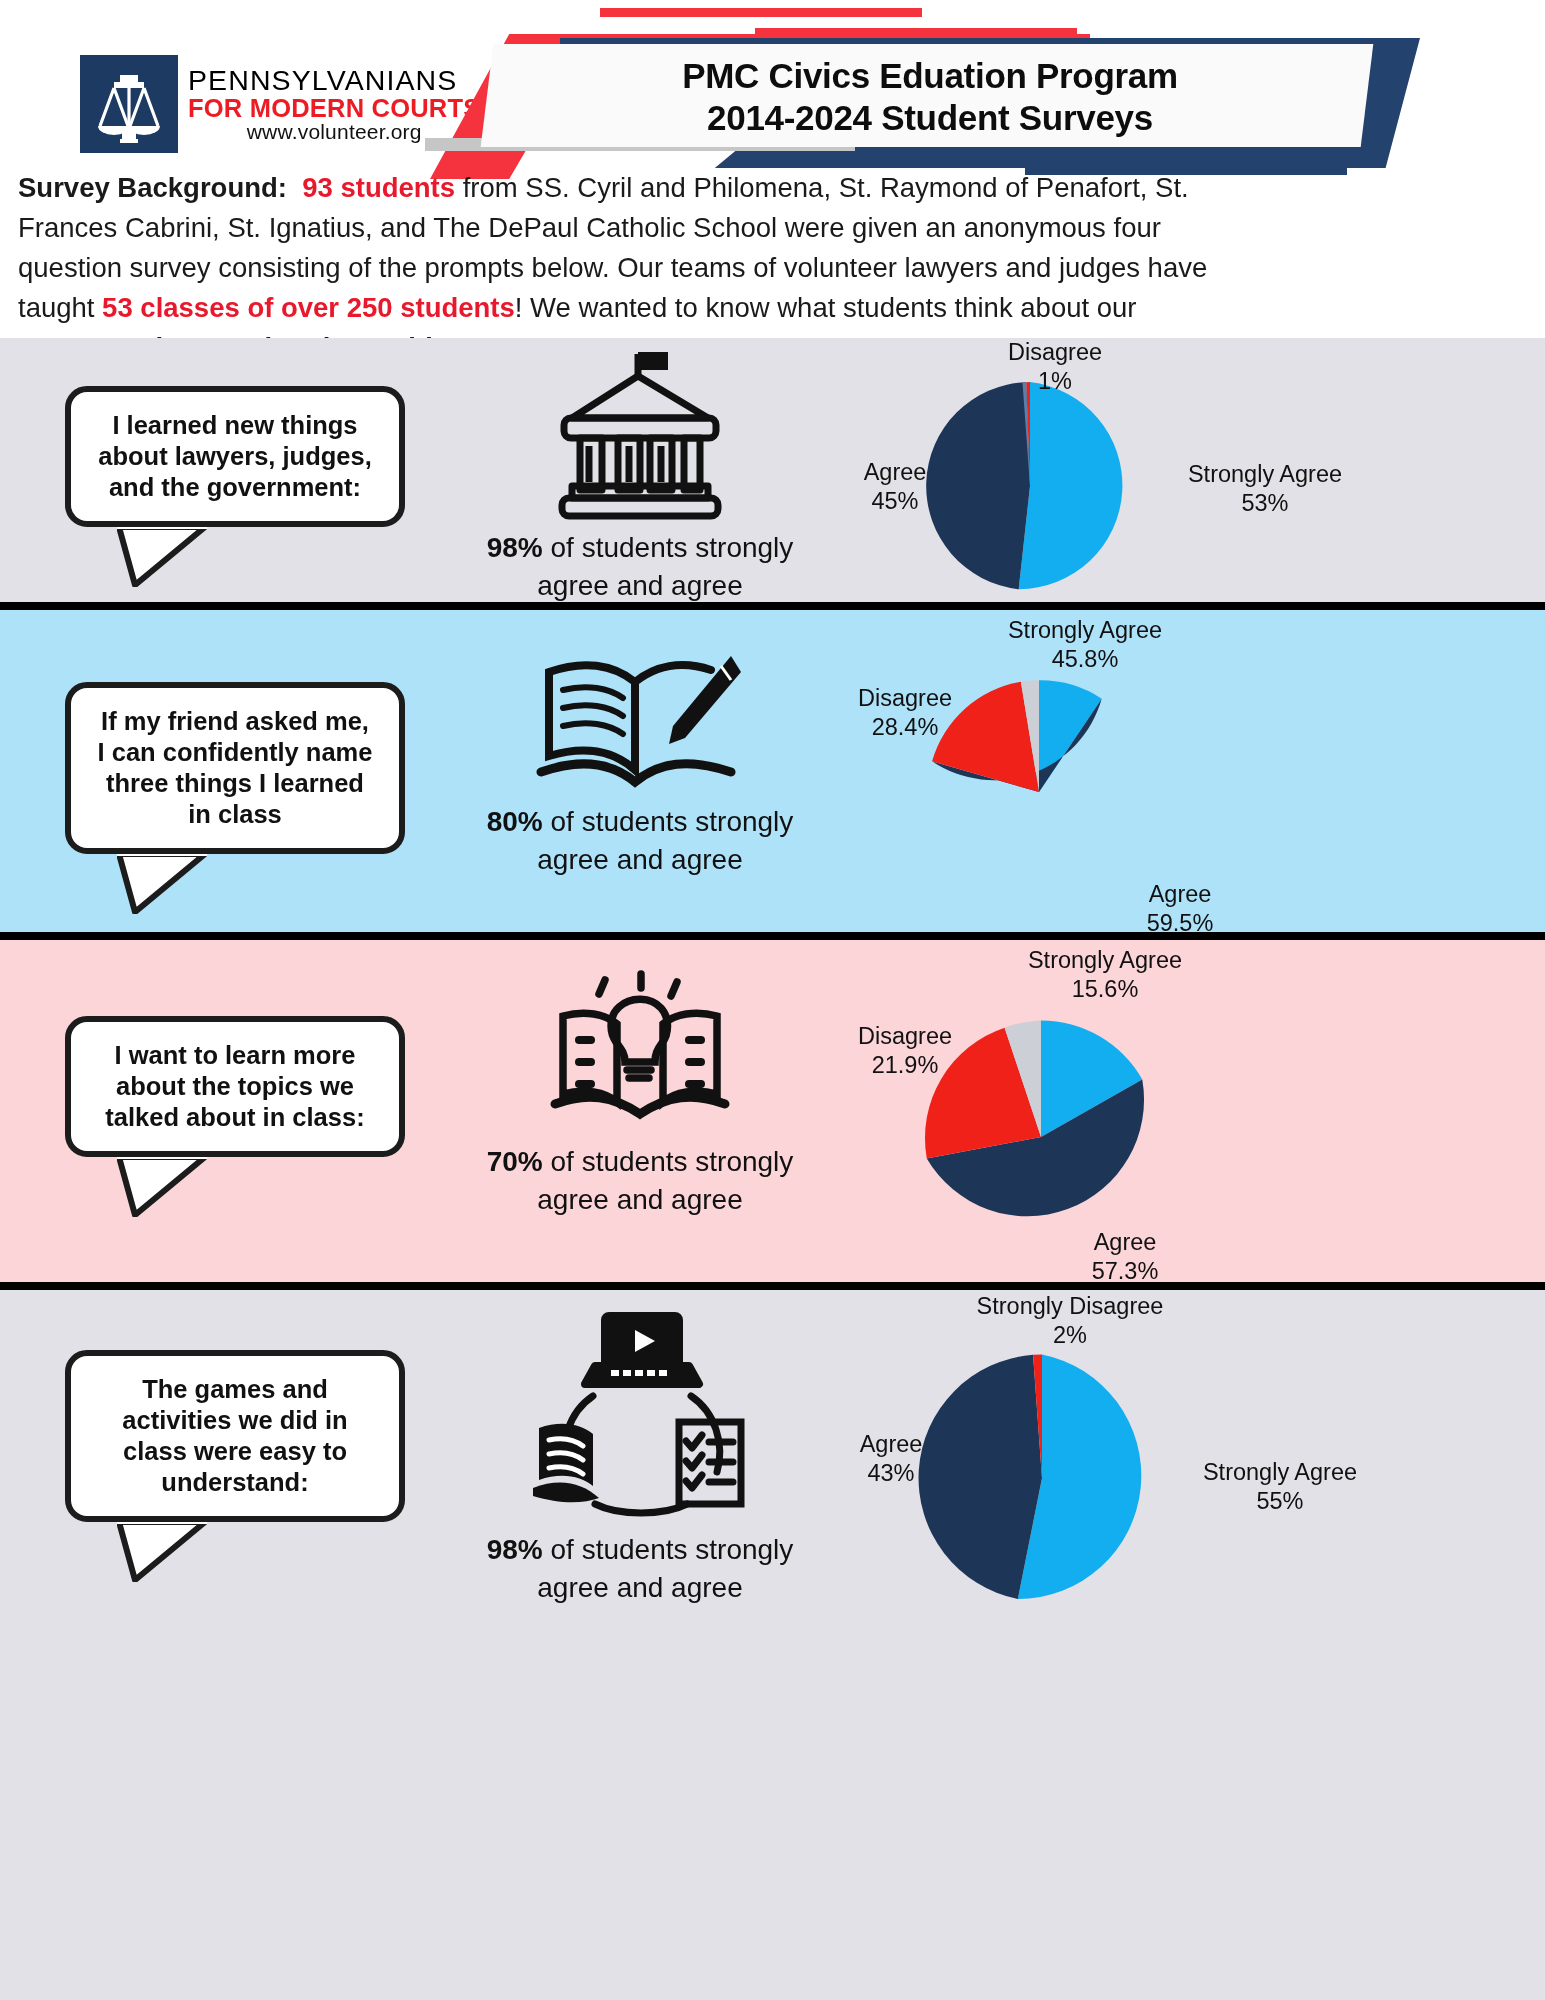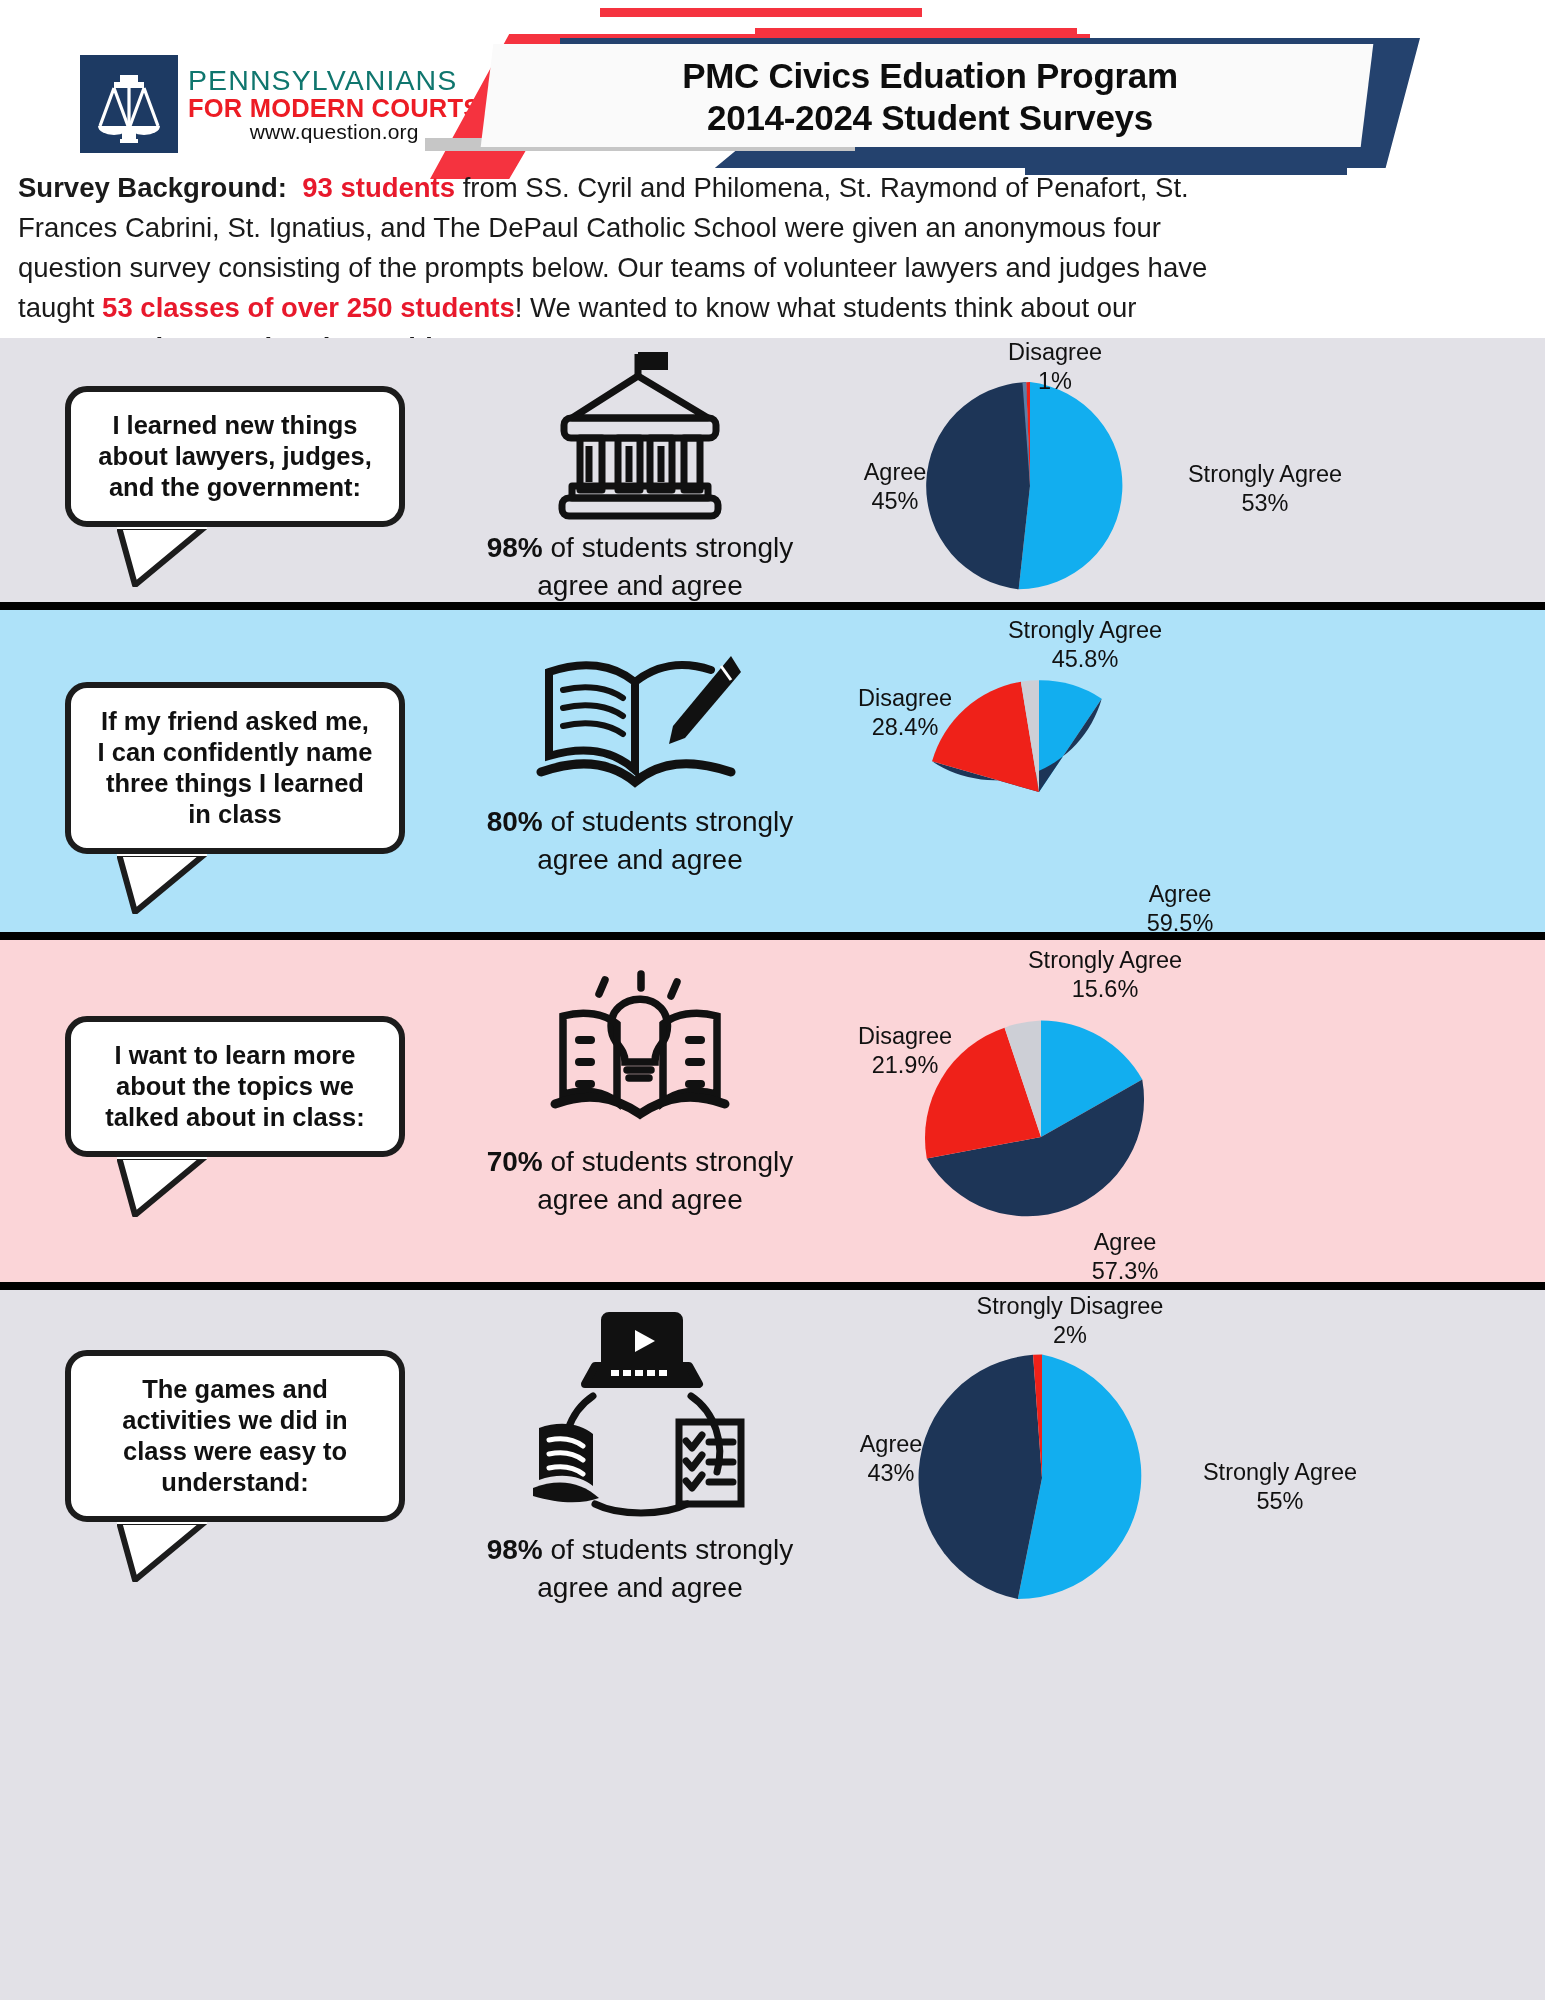--- a/index.html
+++ b/index.html
@@ -24,21 +24,21 @@
     display:flex; align-items:center; gap:10px;
   }
   .logo-mark {
     width:98px; height:98px;
     background:#1d3a63;
     display:flex; align-items:center; justify-content:center;
   }
   .logo-text { line-height:1.02; }
   .logo-line1 {
     font-size:28.5px; letter-spacing:1.1px;
-    color:#0f766e; font-weight:400;
+    color:#000000; font-weight:400;
   }
   .logo-line2 {
     font-size:25.5px; letter-spacing:0.2px;
     color:#ed1c24; font-weight:bold;
   }
   .logo-line3 {
     font-size:21px; color:#111; text-align:center;
     letter-spacing:0.2px;
   }
 
@@ -161,21 +161,21 @@
         </g>
         <path d="M8 62 a16 9 0 0 0 32 0 z" fill="#ffffff"></path>
         <path d="M38 62 a16 9 0 0 0 32 0 z" fill="#ffffff"></path>
         <rect x="32" y="62" width="14" height="13" fill="#ffffff"></rect>
         <path d="M30 75 h18 v4 h-18 z" fill="#ffffff"></path>
       </svg>
     </div>
     <div class="logo-text">
       <div class="logo-line1">PENNSYLVANIANS</div>
       <div class="logo-line2">FOR MODERN COURTS</div>
-      <div class="logo-line3">www.question.org</div>
+      <div class="logo-line3">www.volunteer.org</div>
     </div>
   </div>
 
   <div class="ban-red-thin1"></div>
   <div class="ban-red-thin2"></div>
   <div class="ban-red"></div>
   <div class="ban-navy"></div>
   <div class="ban-gray"></div>
   <div class="ban-white"></div>
   <div class="ban-navy-thin1"></div>

